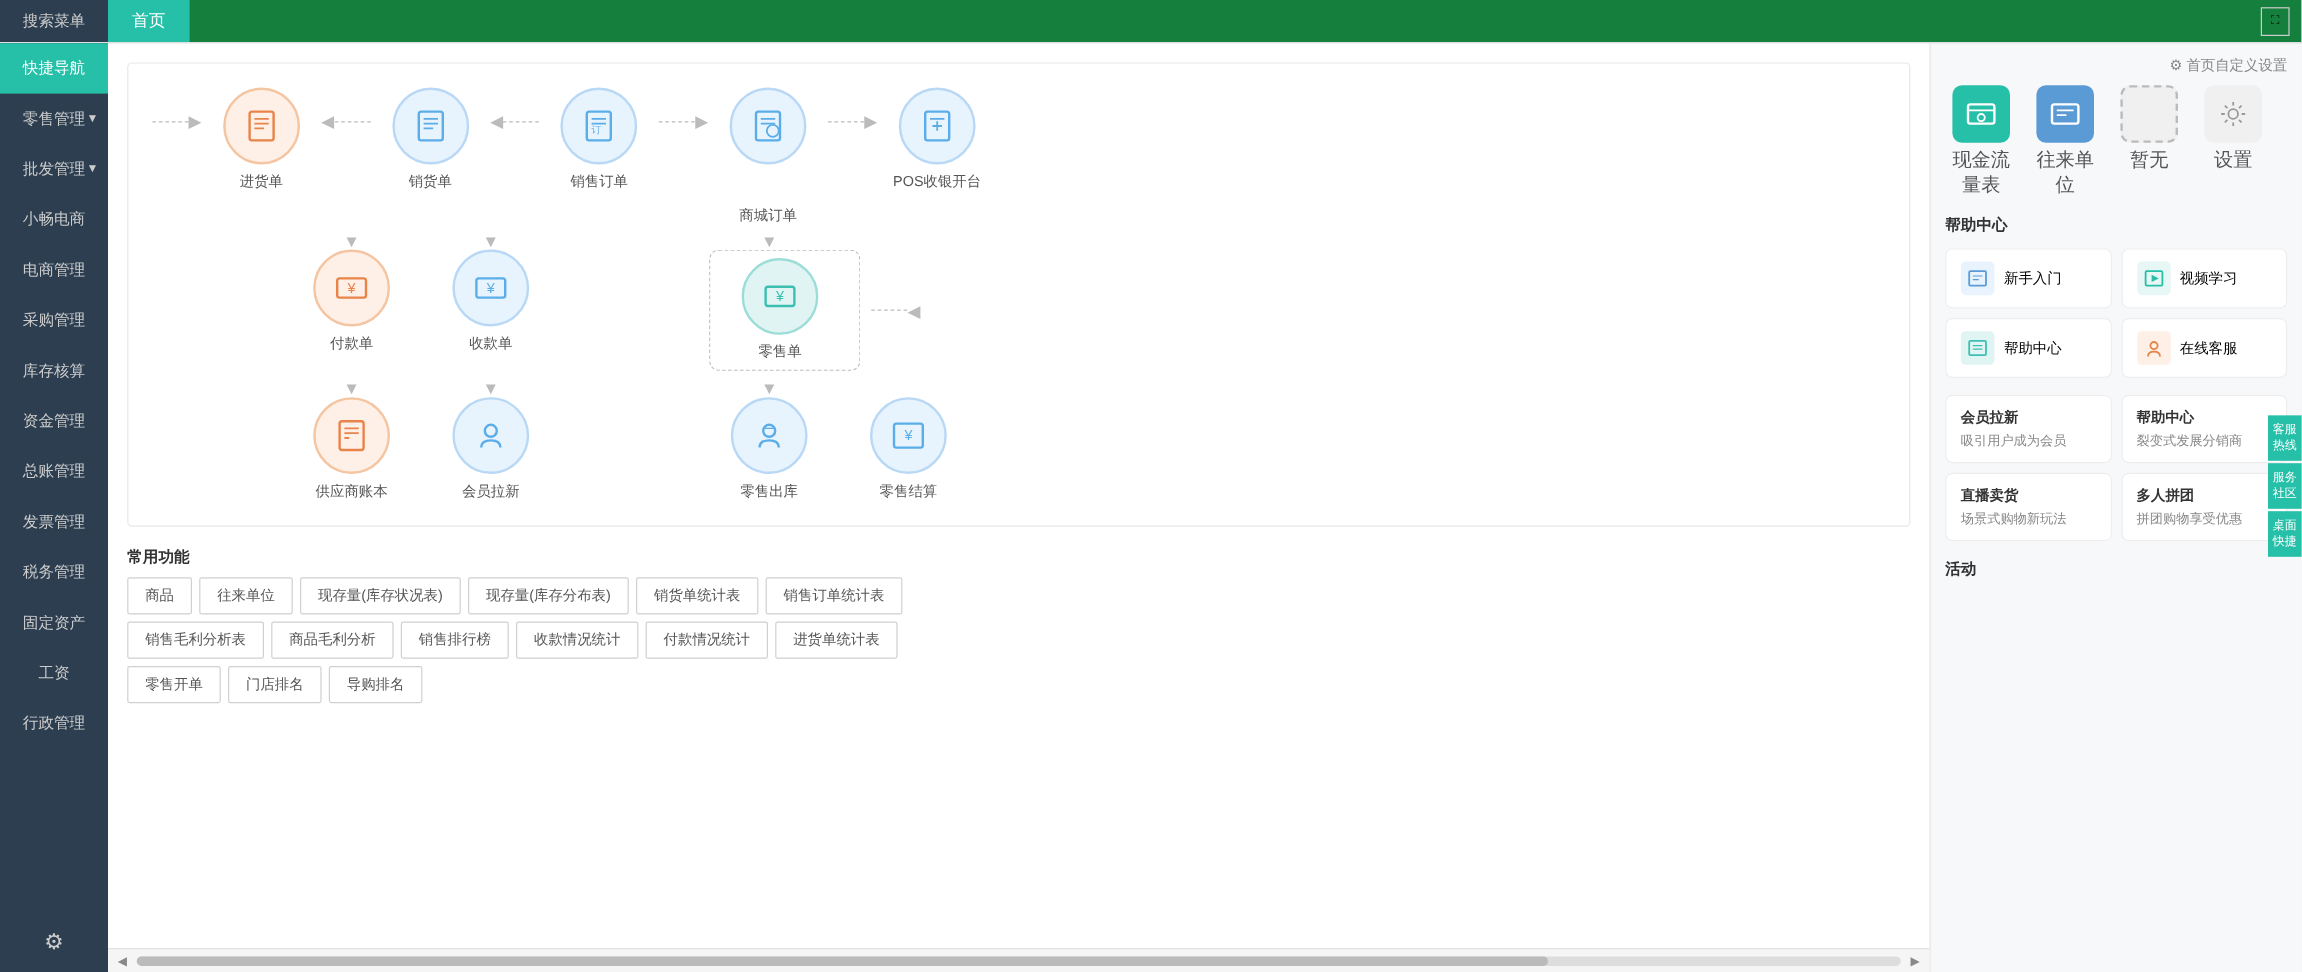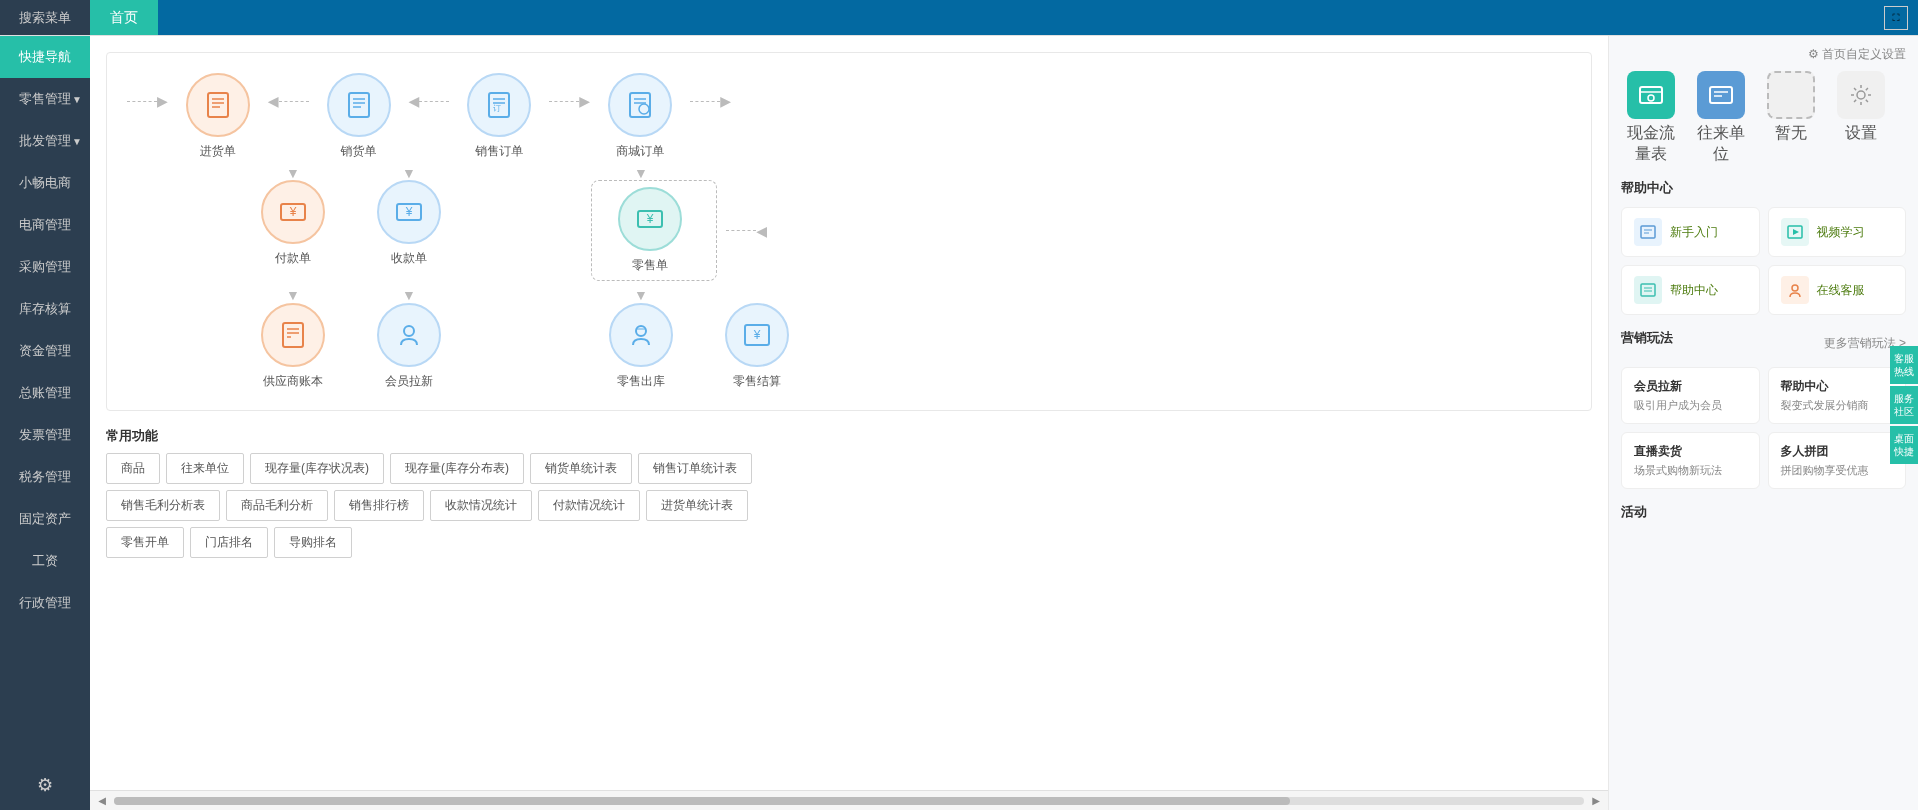--- a/index.html
+++ b/index.html
@@ -1,19 +1,19 @@
 <!DOCTYPE html>
 <html><head>
   <meta charset="utf-8">
   <style>
     * { margin: 0; padding: 0; box-sizing: border-box; }
     body { font-family: 'Microsoft YaHei', sans-serif; font-size: 13px; background: #f0f2f5; overflow: hidden; width: 1918px; height: 810px; }
 
     
-    .top-bar { display: flex; height: 36px; background: #0369a1; border-bottom: 1px solid #e0e0e0; }
+    .top-bar { display: flex; height: 36px; background: #15803d; border-bottom: 1px solid #e0e0e0; }
     .search-menu { width: 90px; background: #2c3e50; color: #ccc; display: flex; align-items: center; justify-content: center; font-size: 13px; cursor: pointer; }
     .tab-active { background: #26bfa8; color: #fff; padding: 0 20px; display: flex; align-items: center; font-size: 14px; cursor: pointer; }
     .top-bar-right { flex: 1; display: flex; justify-content: flex-end; align-items: center; padding-right: 10px; }
     .fullscreen-btn { width: 24px; height: 24px; border: 1px solid #ccc; display: flex; align-items: center; justify-content: center; cursor: pointer; font-size: 10px; }
 
     
     .main-layout { display: flex; height: calc(810px - 36px); }
 
     
     .sidebar { width: 90px; background: #2c3e50; display: flex; flex-direction: column; }
@@ -70,21 +70,21 @@
 
     
     .section-title { font-size: 13px; font-weight: bold; color: #333; margin-bottom: 10px; }
     .help-grid { display: grid; grid-template-columns: 1fr 1fr; gap: 8px; margin-bottom: 14px; }
     .help-item { background: #fff; border: 1px solid #eee; border-radius: 6px; padding: 10px 12px; display: flex; align-items: center; gap: 8px; cursor: pointer; }
     .help-icon { width: 28px; height: 28px; border-radius: 4px; display: flex; align-items: center; justify-content: center; font-size: 14px; }
     .hi-blue { background: #e8f3fd; color: #5b9bd5; }
     .hi-green { background: #e6f7f5; color: #26bfa8; }
     .hi-teal { background: #e0f5f3; color: #3bbfb0; }
     .hi-orange { background: #fef0e6; color: #e8834a; }
-    .help-text { font-size: 12px; color: #4d7c0f; }
+    .help-text { font-size: 12px; color: #000000; }
 
     
     .marketing-header { display: flex; justify-content: space-between; align-items: center; margin-bottom: 10px; }
     .more-link { font-size: 12px; color: #888; cursor: pointer; }
     .marketing-grid { display: grid; grid-template-columns: 1fr 1fr; gap: 8px; margin-bottom: 14px; }
     .marketing-item { background: #fff; border: 1px solid #eee; border-radius: 6px; padding: 10px 12px; cursor: pointer; }
     .marketing-item-title { font-size: 12px; font-weight: bold; color: #333; margin-bottom: 3px; }
     .marketing-item-sub { font-size: 11px; color: #888; }
 
     
@@ -225,37 +225,47 @@
                   </svg>
               </div>
               <div class="flow-label">销售订单</div>
             </div>
 
             <div style="display:flex;align-items:center;margin-top:20px;">
               <div style="width:30px;border-top:1.5px dashed #bbb;"></div>
               <div style="color:#bbb;font-size:14px;">▶</div>
             </div>
 
-            <div class="node-col" style="width:100px;">
+            <div class="node-col" style="width:100px;gap:28px;">
               <div class="flow-circle circle-blue">
                 <svg width="32" height="32" viewBox="0 0 32 32">
                     <rect x="6" y="4" width="20" height="24" rx="2" fill="none" stroke="#5aade8" stroke-width="2"></rect>
                     <line x1="10" y1="10" x2="22" y2="10" stroke="#5aade8" stroke-width="1.5"></line>
                     <line x1="10" y1="14" x2="22" y2="14" stroke="#5aade8" stroke-width="1.5"></line>
                     <circle cx="20" cy="20" r="5" fill="none" stroke="#5aade8" stroke-width="1.5"></circle>
                   </svg>
               </div>
               <div class="flow-label">商城订单</div>
             </div>
 
             <div style="display:flex;align-items:center;margin-top:20px;">
               <div style="width:30px;border-top:1.5px dashed #bbb;"></div>
               <div style="color:#bbb;font-size:14px;">▶</div>
             </div>
 
+            <div class="node-col" style="width:100px;">
+              <div class="flow-circle circle-blue">
+                <svg width="32" height="32" viewBox="0 0 32 32">
+                    <rect x="6" y="4" width="20" height="24" rx="2" fill="none" stroke="#5aade8" stroke-width="2"></rect>
+                    <line x1="10" y1="10" x2="22" y2="10" stroke="#5aade8" stroke-width="1.5"></line>
+                    <path d="M12 16 h8 M16 12 v8" stroke="#5aade8" stroke-width="1.5"></path>
+                  </svg>
+              </div>
+              <div class="flow-label">POS收银开台</div>
+            </div>
           </div>
 
           <div style="display:flex; margin-bottom:0;">
             <div style="width:100px;"></div>
             <div style="width:16px;"></div>
             <div style="width:100px; display:flex; flex-direction:column; align-items:center;">
               <div style="color:#bbb; font-size:14px; line-height:1;">▼</div>
             </div>
             <div style="width:16px;"></div>
             <div style="width:100px; display:flex; flex-direction:column; align-items:center;">
@@ -508,24 +518,20 @@
             <div class="help-icon hi-orange">
               <svg width="18" height="18" viewBox="0 0 18 18">
                   <circle cx="9" cy="7" r="3" fill="none" stroke="#e8834a" stroke-width="1.5"></circle>
                   <path d="M4 16 Q4 12 9 12 Q14 12 14 16" fill="none" stroke="#e8834a" stroke-width="1.5"></path>
                 </svg>
             </div>
             <div class="help-text">在线客服</div>
           </div>
         </div>
 
-        <div class="marketing-header">
-          <div class="section-title">营销玩法</div>
-          <div class="more-link">更多营销玩法 &gt;</div>
-        </div>
         <div class="marketing-grid">
           <div class="marketing-item">
             <div class="marketing-item-title">会员拉新</div>
             <div class="marketing-item-sub">吸引用户成为会员</div>
           </div>
           <div class="marketing-item">
             <div class="marketing-item-title">帮助中心</div>
             <div class="marketing-item-sub">裂变式发展分销商</div>
           </div>
           <div class="marketing-item">

